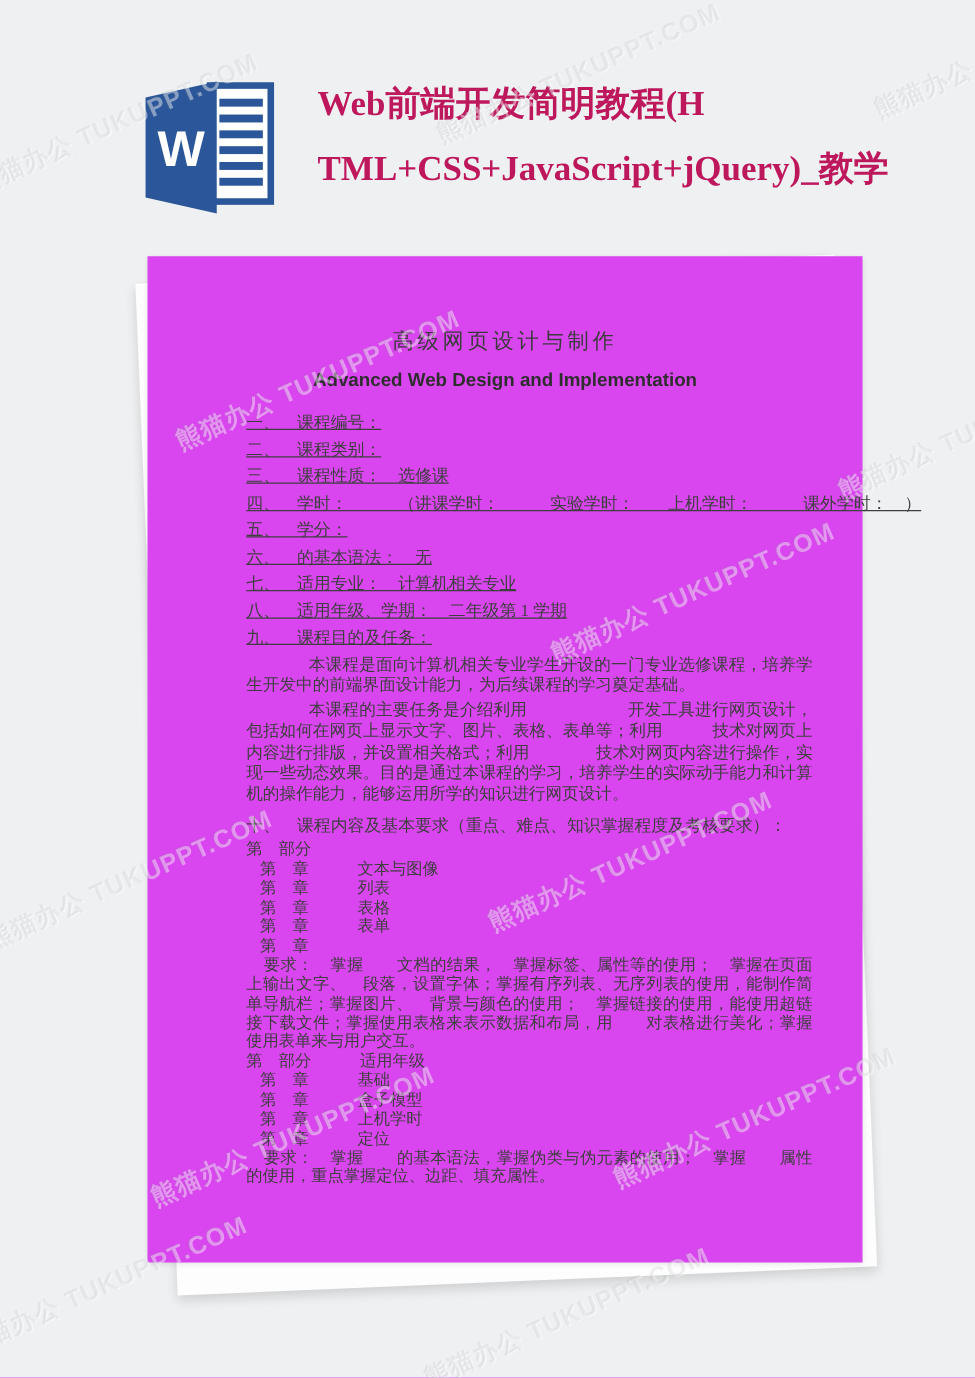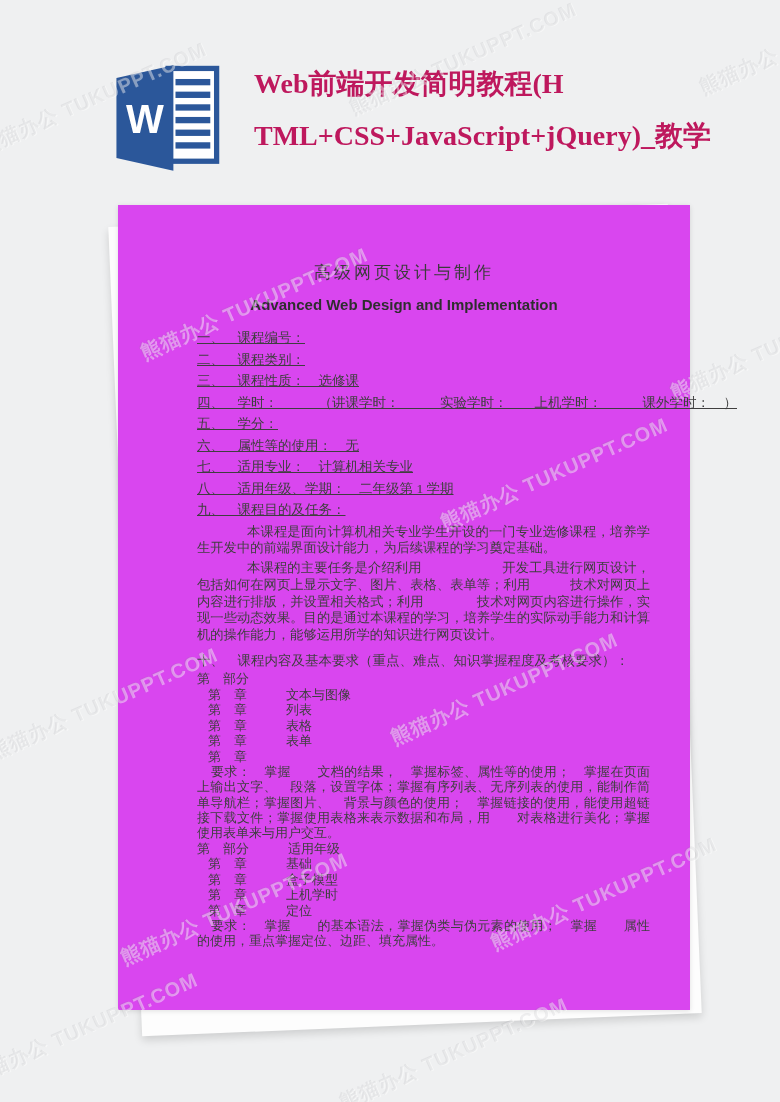--- a/index.html
+++ b/index.html
@@ -164,21 +164,21 @@
   <h1 class="doc-title-cn">高级网页设计与制作</h1>
   <h2 class="doc-title-en">Advanced Web Design and Implementation</h2>
 
   <div class="doc-body">
     <ul class="items">
       <li>一、　课程编号：</li>
       <li>二、　课程类别：</li>
       <li>三、　课程性质：　选修课</li>
       <li>四、　学时：　　　（讲课学时：　　　实验学时：　　上机学时：　　　课外学时：　）</li>
       <li>五、　学分：</li>
-      <li>六、　属性等的使用：　无</li>
+      <li>六、　的基本语法：　无</li>
       <li>七、　适用专业：　计算机相关专业</li>
       <li>八、　适用年级、学期：　二年级第 1 学期</li>
       <li>九、　课程目的及任务：</li>
     </ul>
 
     <p class="para">本课程是面向计算机相关专业学生开设的一门专业选修课程，培养学生开发中的前端界面设计能力，为后续课程的学习奠定基础。</p>
     <p class="para">本课程的主要任务是介绍利用　　　　　　开发工具进行网页设计，包括如何在网页上显示文字、图片、表格、表单等；利用　　　技术对网页上内容进行排版，并设置相关格式；利用　　　　技术对网页内容进行操作，实现一些动态效果。目的是通过本课程的学习，培养学生的实际动手能力和计算机的操作能力，能够运用所学的知识进行网页设计。</p>
 
     <p class="item10">十、　课程内容及基本要求（重点、难点、知识掌握程度及考核要求）：</p>
 

